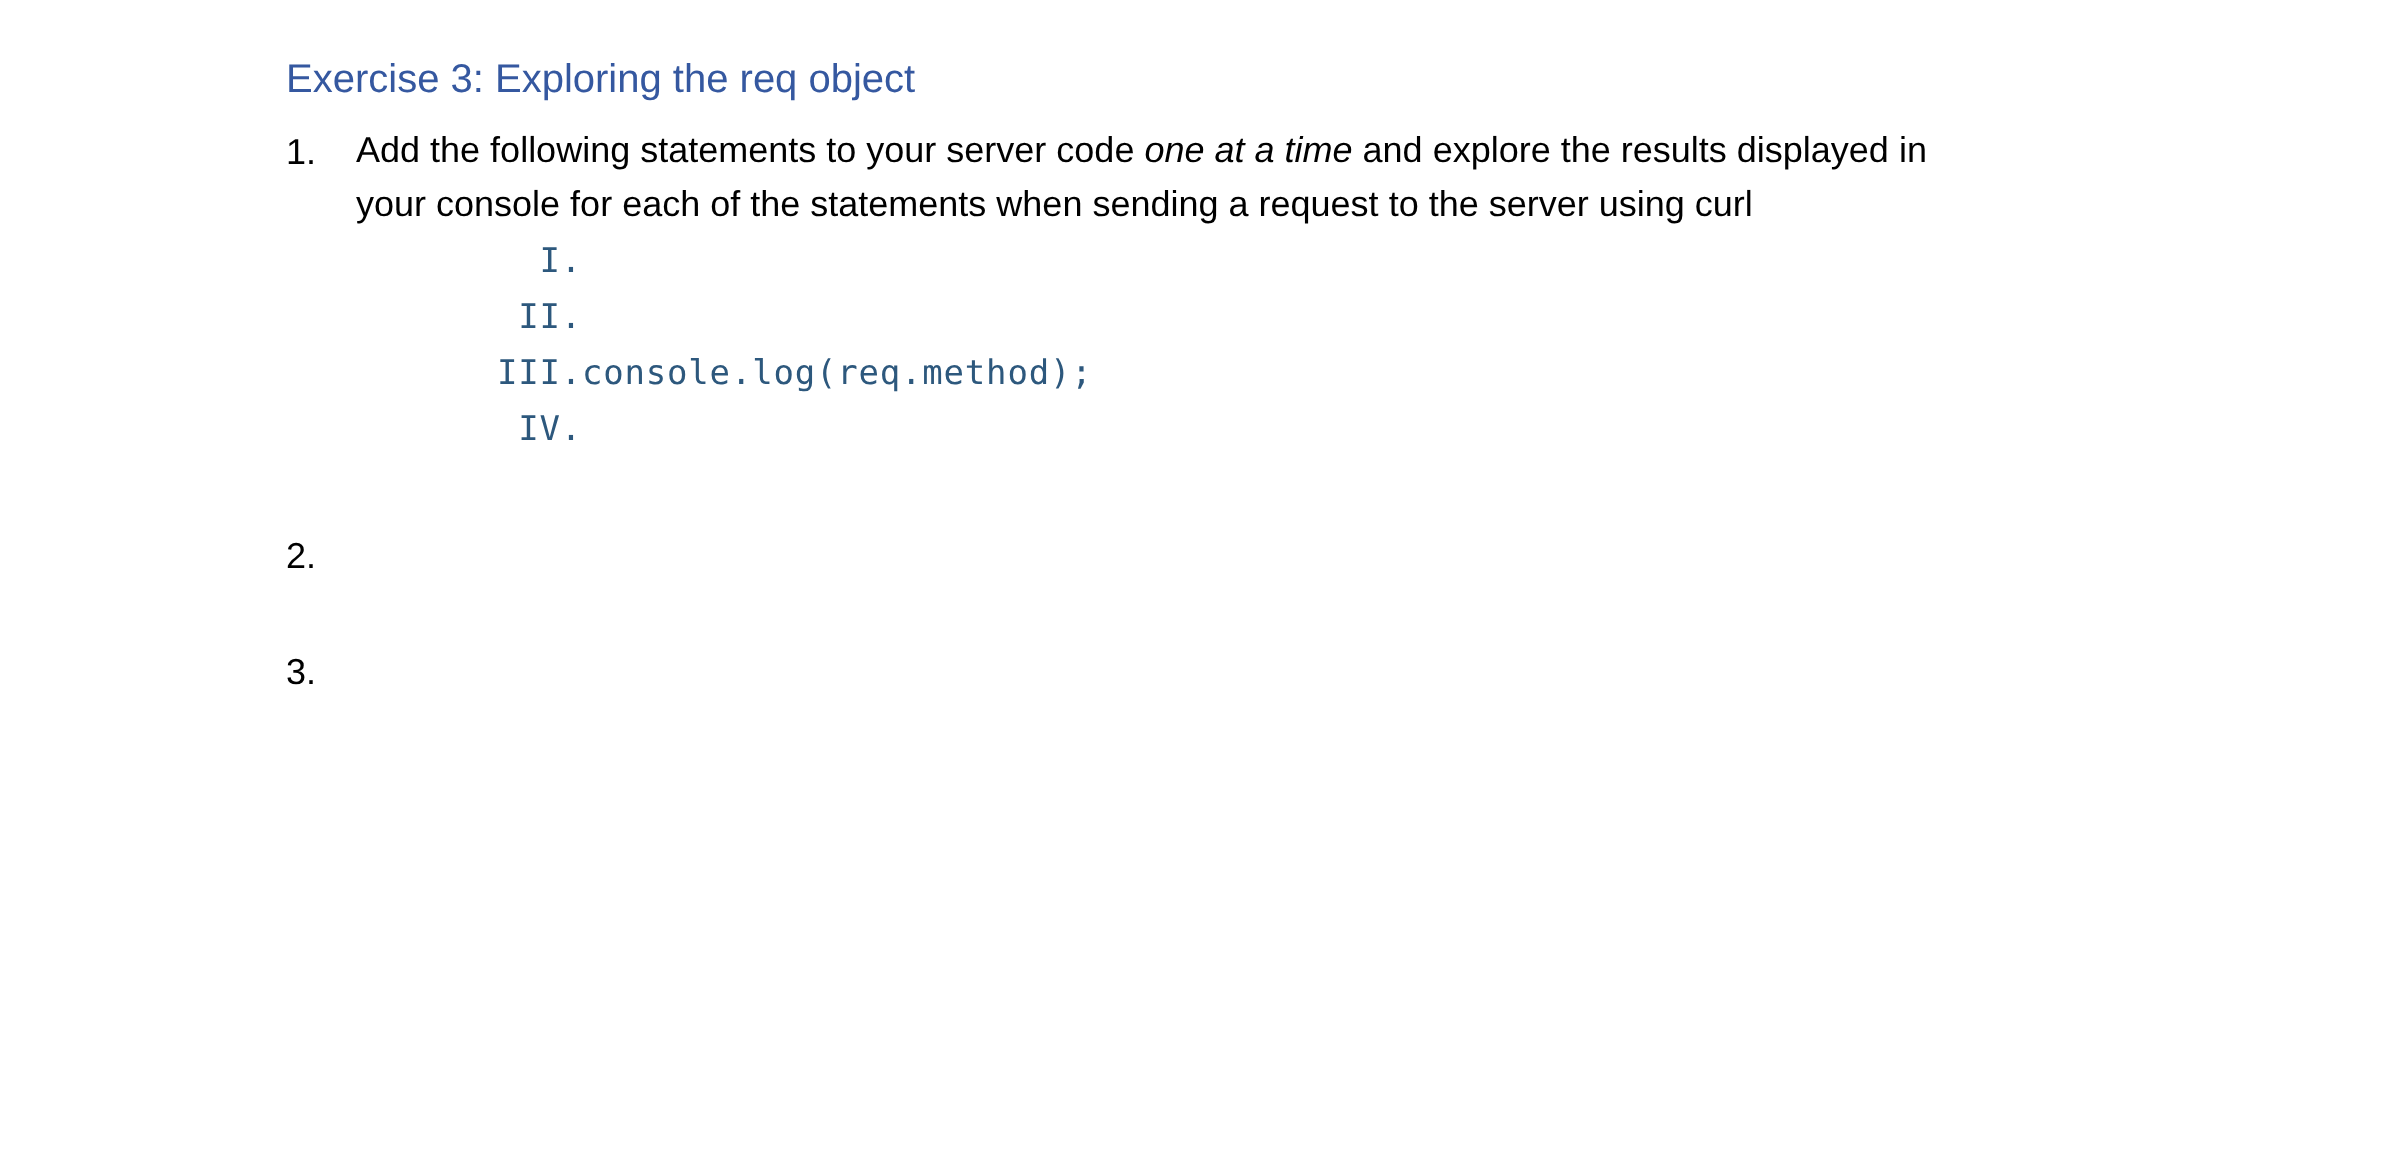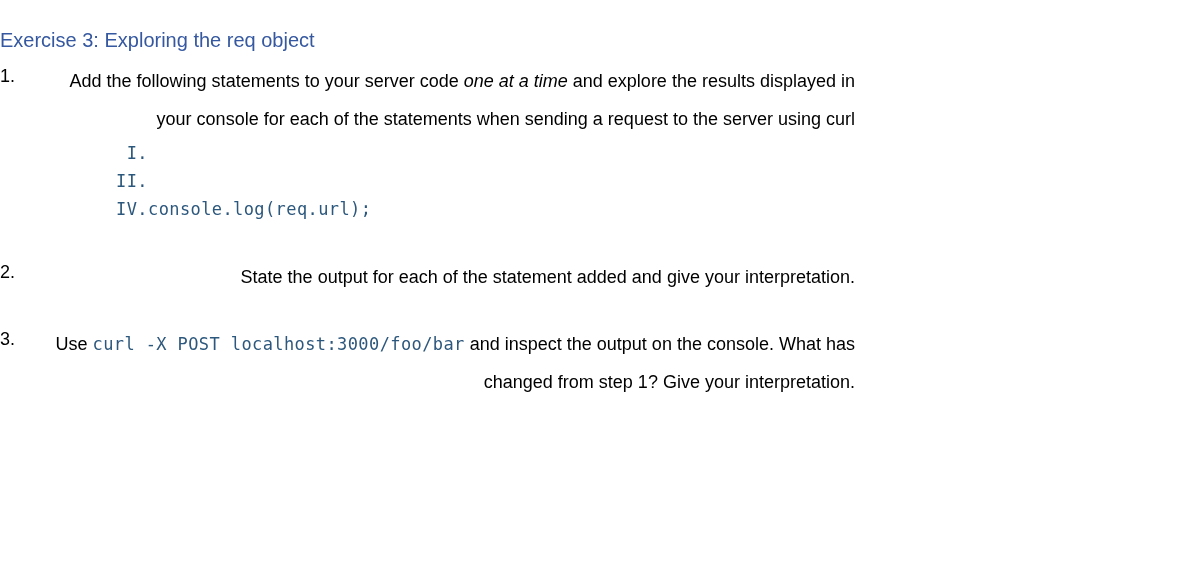--- a/index.html
+++ b/index.html
@@ -8,42 +8,42 @@
     position: relative;
     width: 1192px;
     height: 584px;
     background: #ffffff;
     overflow: hidden;
     font-family: "Liberation Sans", sans-serif;
     color: #000000;
   }
   .content {
     padding-top: 27px;
+    padding-left: 143px;
   }
   .doc-heading {
     font-size: 20px;
     line-height: 26px;
     font-weight: 400;
     color: #3558A0;
     margin-bottom: 9px;
   }
   .num-item {
     display: flex;
     align-items: flex-start;
   }
   .num-item .marker {
     flex: 0 0 35px;
     font-size: 18px;
     line-height: 29px;
   }
   .num-item .item-body {
     width: 820px;
     font-size: 18px;
-    line-height: 38px;
-    text-align: right;
+    line-height: 27px;
   }
   .item-1 { margin-bottom: 0; }
   .item-1-block { margin-bottom: 35px; }
   .item-2 { margin-bottom: 29px; }
   .em-italic { font-style: italic; }
   .code-block {
     margin-left: 88px;
     margin-top: 1px;
     color: #2D587D;
     font-family: "DejaVu Sans Mono", "Liberation Mono", monospace;
@@ -84,31 +84,30 @@
 
     <div class="item-1-block">
       <div class="code-block">
         <div class="code-line">
           <span class="numeral">I.</span>
         </div>
         <div class="code-line">
           <span class="numeral">II.</span>
         </div>
         <div class="code-line">
-          <span class="numeral">IV.</span><span>console.log(req.url);</span>
+          <span class="numeral">III.</span><span>console.log(req.method);</span>
+        </div>
+        <div class="code-line">
+          <span class="numeral">IV.</span>
         </div>
       </div>
     </div>
 
     <div class="num-item item-2">
       <span class="marker">2.</span>
-      <span class="item-body">State the output for each of the statement added and give your interpretation.</span>
     </div>
 
     <div class="num-item item-3">
       <span class="marker">3.</span>
-      <span class="item-body">
-        <span>Use </span><span class="inline-code">curl -X POST localhost:3000/foo/bar</span><span> and inspect the output on the console. What has changed from step 1? Give your interpretation.</span>
-      </span>
     </div>
 
   </div>
 </div>
 
 </body></html>

